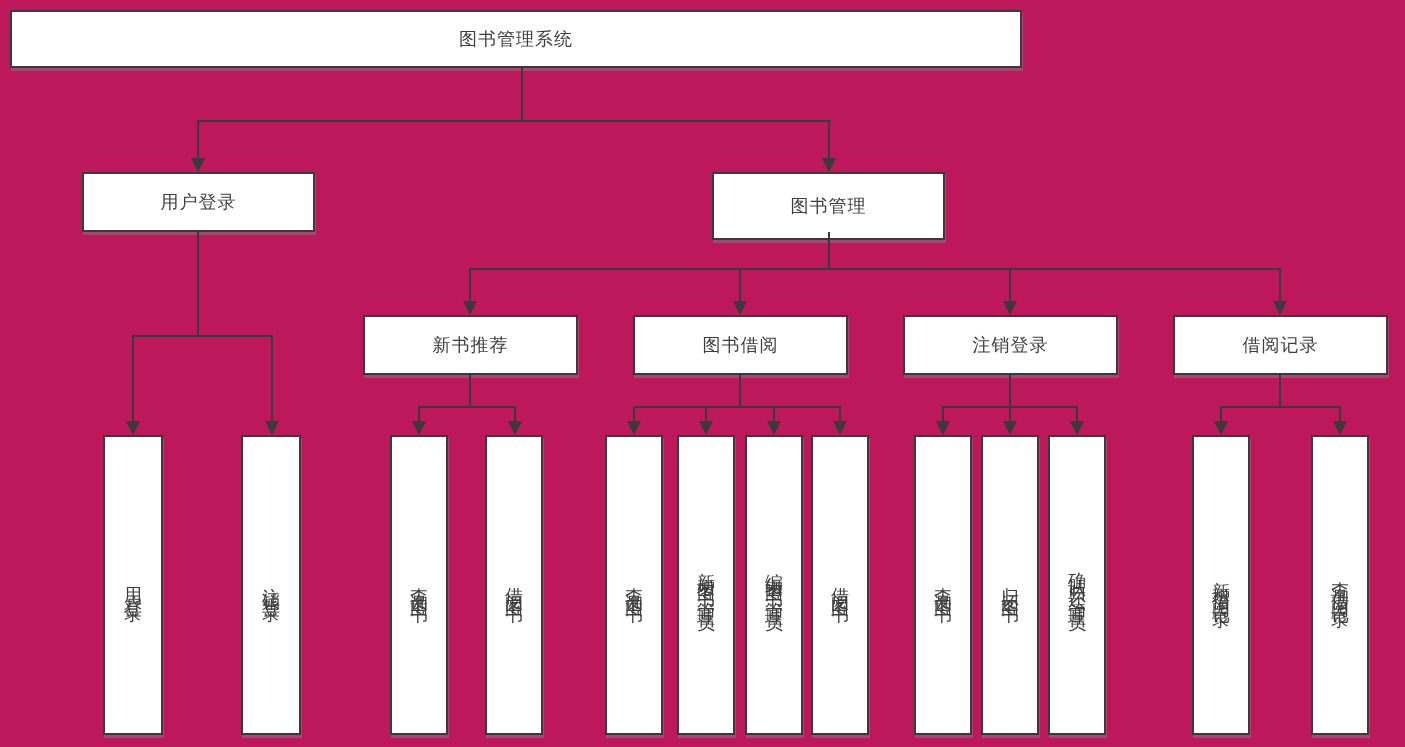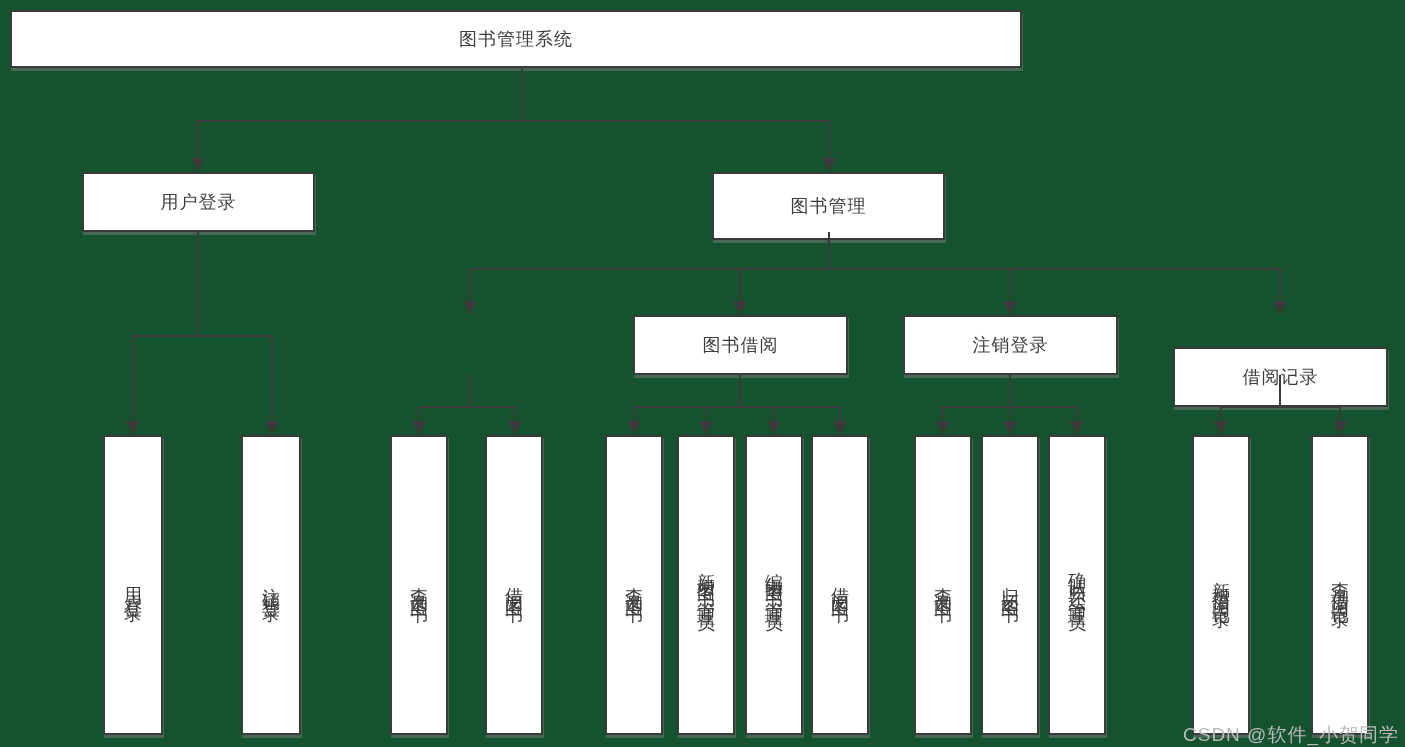--- a/index.html
+++ b/index.html
@@ -5,21 +5,21 @@
   html, body {
     margin: 0;
     padding: 0;
     background: #ffffff;
     font-family: "Liberation Sans", "DejaVu Sans", sans-serif;
   }
   #diagram {
     position: relative;
     width: 1405px;
     height: 747px;
-    background: #14532d;
+    background: #be185d;
     overflow: hidden;
   }
   .box {
     position: absolute;
     background: #ffffff;
     border: 2px solid #3a3a3a;
     box-shadow: 1px 3px 0 rgba(130,130,130,0.45);
     display: flex;
     align-items: center;
     justify-content: center;
@@ -87,23 +87,24 @@
   <div class="hline" style="left:469px;  top:268px; width:812px;"></div>
   <div class="vline" style="left:469px;  top:268px; height:34px;"></div>
   <div class="arrow" style="left:463px;  top:301px;"></div>
   <div class="vline" style="left:739px;  top:268px; height:34px;"></div>
   <div class="arrow" style="left:733px;  top:301px;"></div>
   <div class="vline" style="left:1009px; top:268px; height:34px;"></div>
   <div class="arrow" style="left:1003px; top:301px;"></div>
   <div class="vline" style="left:1279px; top:268px; height:34px;"></div>
   <div class="arrow" style="left:1273px; top:301px;"></div>
 
+  <div class="box" style="left:363px;  top:315px; width:215px; height:60px;">新书推荐</div>
   <div class="box" style="left:633px;  top:315px; width:215px; height:60px;">图书借阅</div>
   <div class="box" style="left:903px;  top:315px; width:215px; height:60px;">注销登录</div>
-  <div class="box" style="left:1173px; top:315px; width:215px; height:60px;margin-top:32px;">借阅记录</div>
+  <div class="box" style="left:1173px; top:315px; width:215px; height:60px;">借阅记录</div>
 
   <div class="vline" style="left:469px; top:375px; height:33px;"></div>
   <div class="hline" style="left:418px; top:406px; width:98px;"></div>
   <div class="vline" style="left:418px; top:406px; height:16px;"></div>
   <div class="arrow" style="left:412px; top:421px;"></div>
   <div class="vline" style="left:514px; top:406px; height:16px;"></div>
   <div class="arrow" style="left:508px; top:421px;"></div>
 
   <div class="vline" style="left:739px; top:375px; height:33px;"></div>
   <div class="hline" style="left:633px; top:406px; width:208px;"></div>
@@ -143,15 +144,14 @@
   <div class="box v" style="left:745px; top:435px; width:58px; height:300px;">编辑图书（管理员）</div>
   <div class="box v" style="left:811px; top:435px; width:58px; height:300px;">借阅图书</div>
 
   <div class="box v" style="left:914px; top:435px; width:58px; height:300px;">查询图书</div>
   <div class="box v" style="left:981px; top:435px; width:58px; height:300px;">归还图书</div>
   <div class="box v" style="left:1048px; top:435px; width:58px; height:300px;">确认归还（管理员）</div>
 
   <div class="box v" style="left:1192px; top:435px; width:58px; height:300px;">新增借阅记录</div>
   <div class="box v" style="left:1311px; top:435px; width:58px; height:300px;">查询借阅记录</div>
 
-  <div class="watermark">CSDN @软件_小贺同学</div>
 
 </div>
 
 </body></html>

